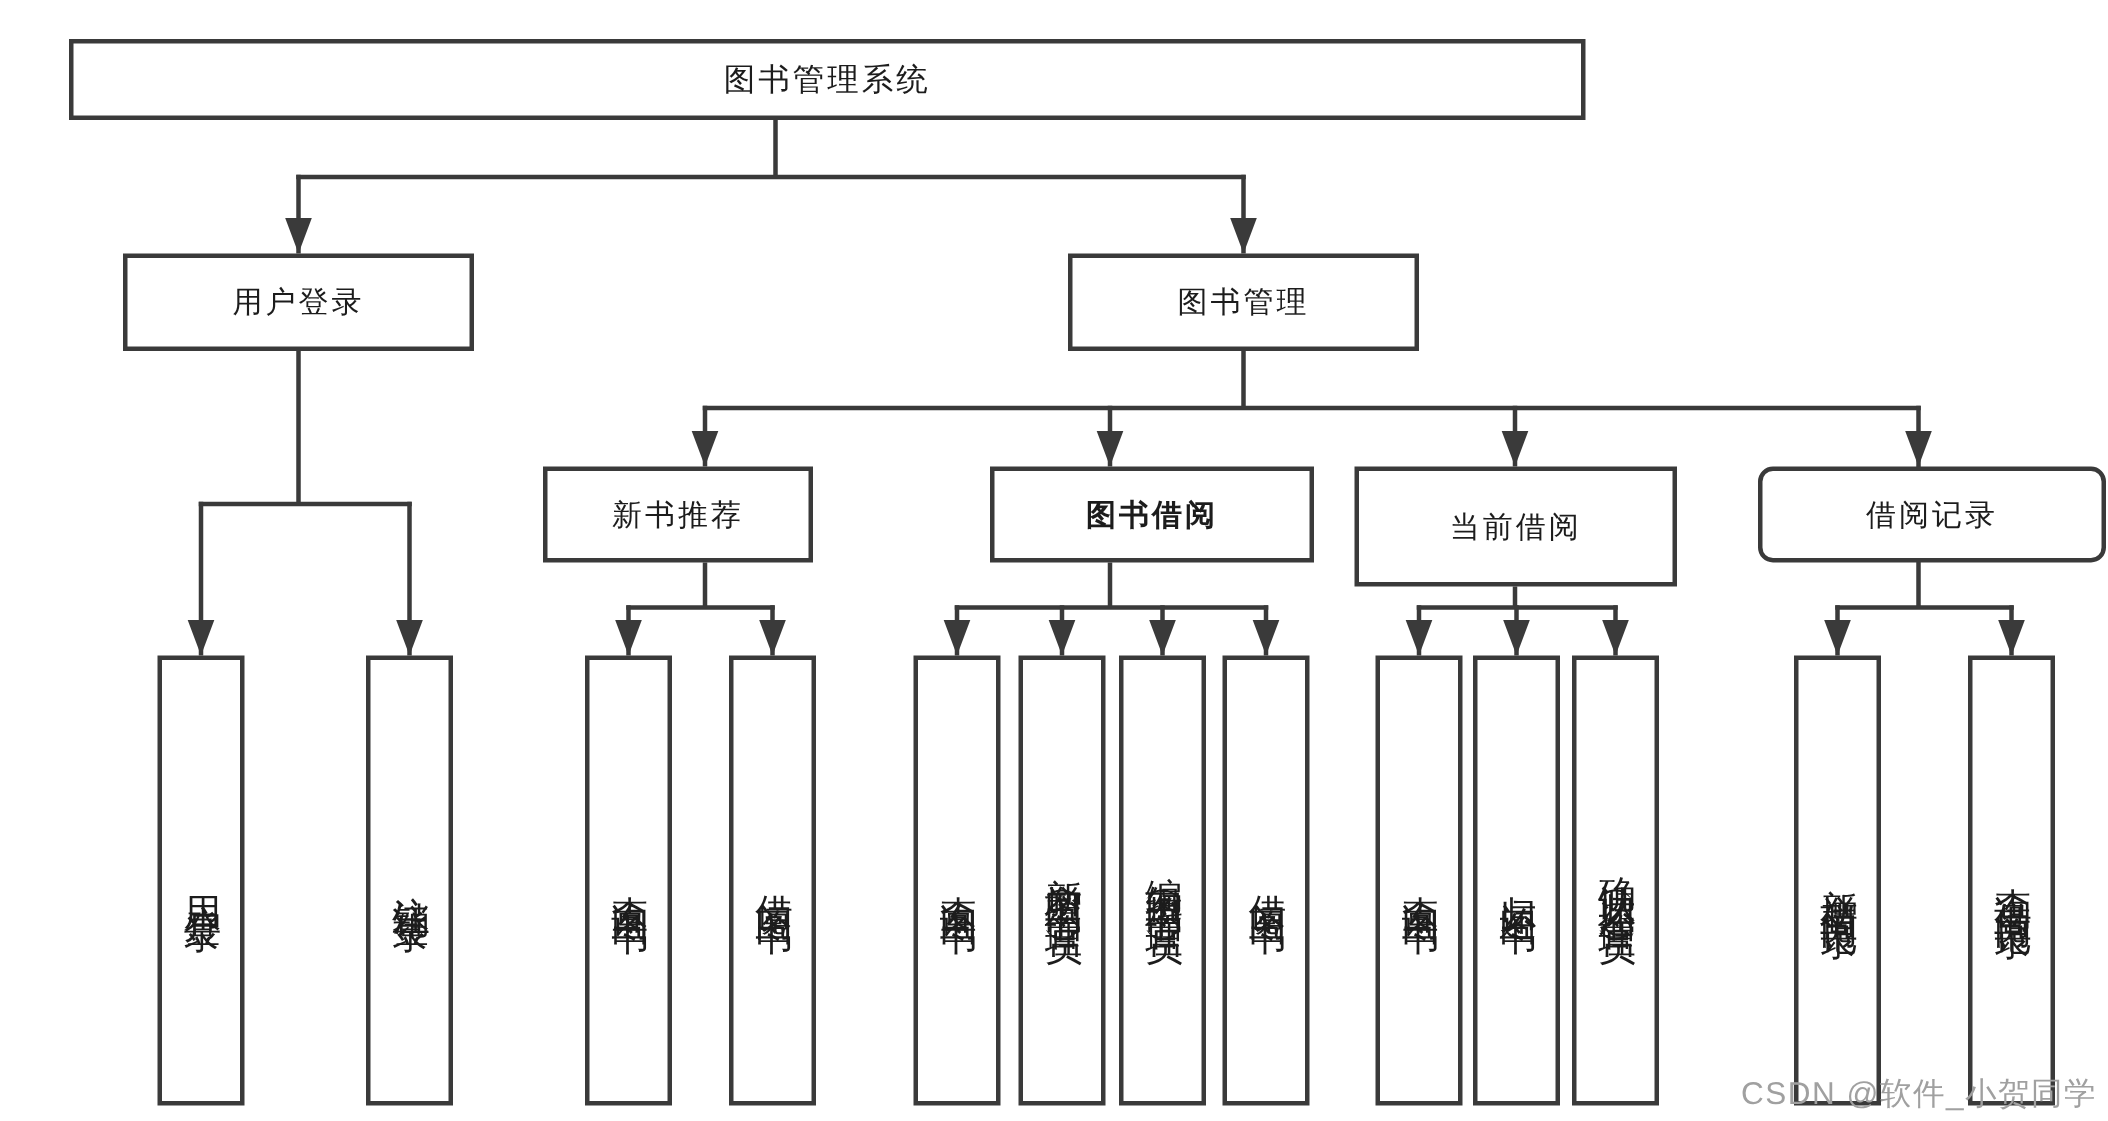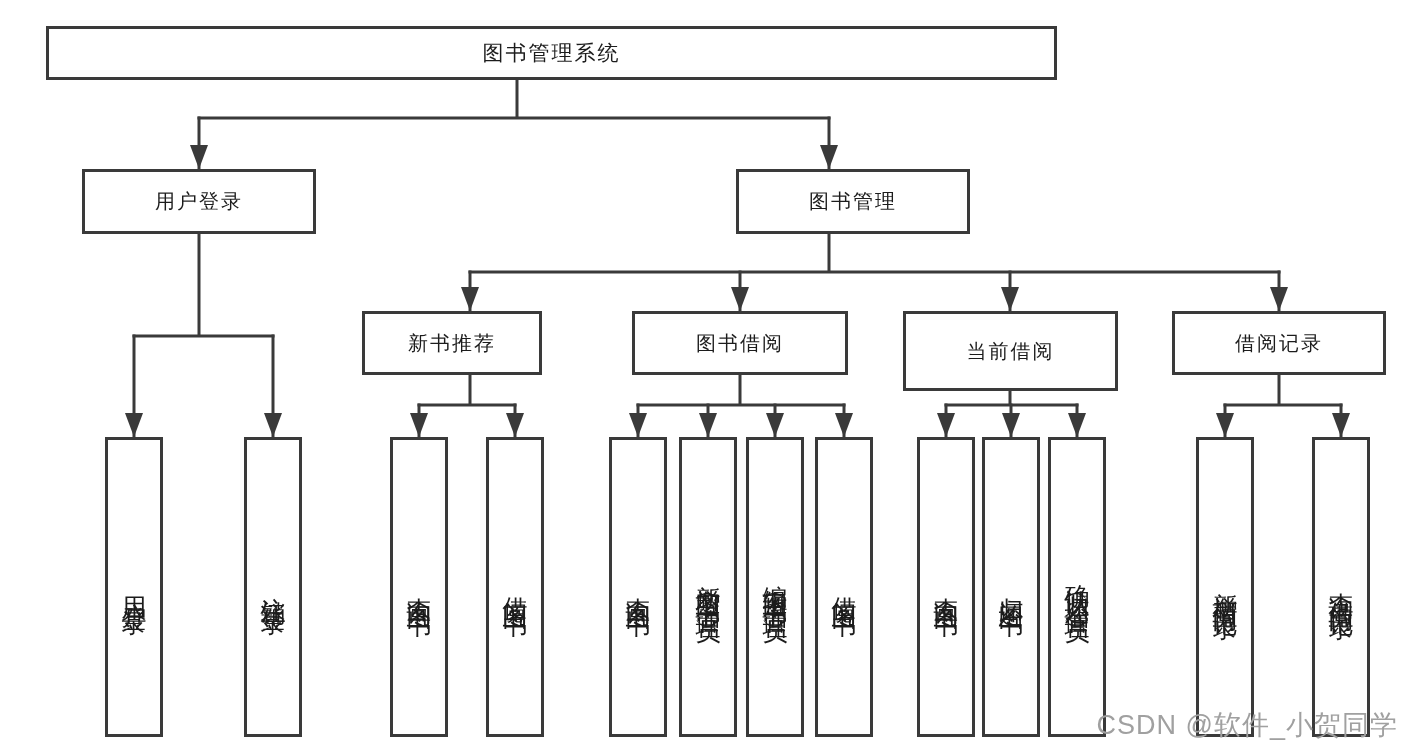--- a/index.html
+++ b/index.html
@@ -59,21 +59,21 @@
     font-size: 25px;
     letter-spacing: 5px;
     line-height: 1;
     color: #1c1c1c;
     white-space: nowrap;
   }
   .watermark {
     position: absolute;
     right: 7px;
     bottom: 4px;
-    font-size: 27px;
+    font-size: 21px;
     color: #a0a0a0;
     letter-spacing: 1px;
     white-space: nowrap;
   }
 </style>
 </head>
 <body>
 
 <div class="canvas">
 
@@ -120,34 +120,34 @@
     </g>
   </svg>
 
   <div class="hbox root">
     <span>图书管理系统</span>
   </div>
 
   <div class="hbox" style="left:82px; top:169px; width:234px; height:65px;">
     <span>用户登录</span>
   </div>
-  <div class="hbox" style="left:736px; top:169px; width:234px; height:65px;">
+  <div class="hbox" style="left:712px; top:169px; width:234px; height:65px;">
     <span>图书管理</span>
   </div>
 
   <div class="hbox" style="left:362px; top:311px; width:180px; height:64px;">
     <span>新书推荐</span>
   </div>
-  <div class="hbox" style="left:632px; top:311px; width:216px; height:64px;">
+  <div class="hbox" style="left:660px; top:311px; width:216px; height:64px;font-weight:bold;">
     <span>图书借阅</span>
   </div>
   <div class="hbox" style="left:903px; top:311px; width:215px; height:80px;">
     <span>当前借阅</span>
   </div>
-  <div class="hbox" style="left:1172px; top:311px; width:214px; height:64px;">
+  <div class="hbox" style="left:1172px; top:311px; width:232px; height:64px;border-radius:10px;">
     <span>借阅记录</span>
   </div>
 
   <div class="leaf" style="left:105px;">
     <span class="vtext">用户登录</span>
   </div>
   <div class="leaf" style="left:244px;">
     <span class="vtext">注销登录</span>
   </div>
 

